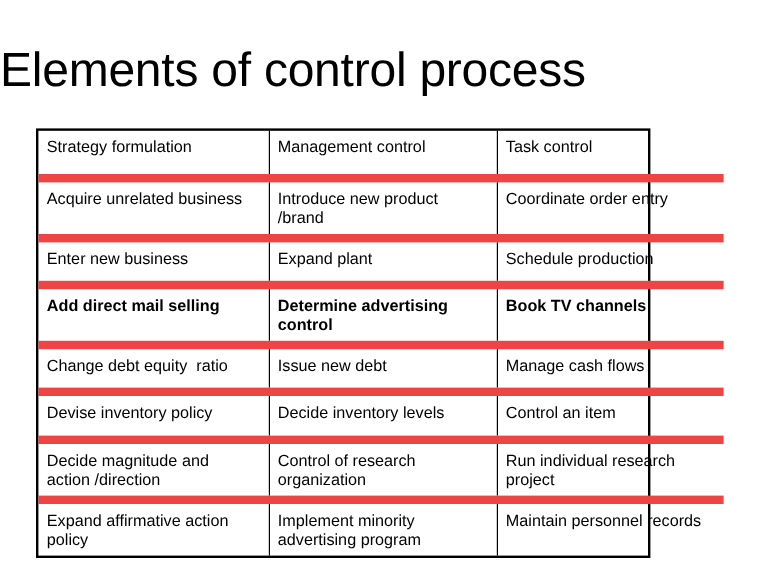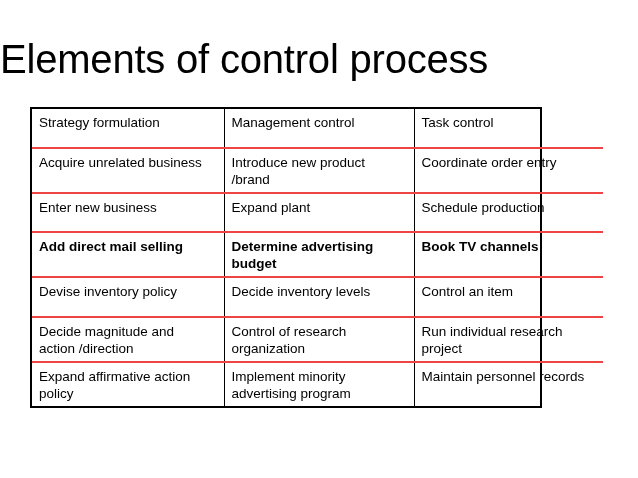--- a/index.html
+++ b/index.html
@@ -49,21 +49,21 @@
     background: #ffffff;
   }
 
   table.matrix {
     width: 100%;
     border-collapse: collapse;
     table-layout: fixed;
   }
 
   table.matrix td {
-    border-top: 2px solid #ef4444;
+    border-top: 7px solid #ef4444;
     border-left: 1px solid #000000;
     vertical-align: top;
     padding: 6px 7px 4px 7px;
     font-size: 13.5px;
     line-height: 16.5px;
     color: #000000;
     box-sizing: border-box;
     white-space: pre-wrap;
   }
 
@@ -120,24 +120,29 @@
 
         <tr class="r2">
           <td>Enter new business</td>
           <td>Expand plant</td>
           <td>Schedule production</td>
         </tr>
 
         <tr class="r3">
           <td>Add direct mail selling</td>
           <td>Determine advertising
-budget</td>
+control</td>
           <td>Book TV channels</td>
         </tr>
 
+        <tr class="r4">
+          <td>Change debt equity  ratio</td>
+          <td>Issue new debt</td>
+          <td>Manage cash flows</td>
+        </tr>
 
         <tr class="r5">
           <td>Devise inventory policy</td>
           <td>Decide inventory levels</td>
           <td>Control an item</td>
         </tr>
 
         <tr class="r6">
           <td>Decide magnitude and
 action /direction</td>

